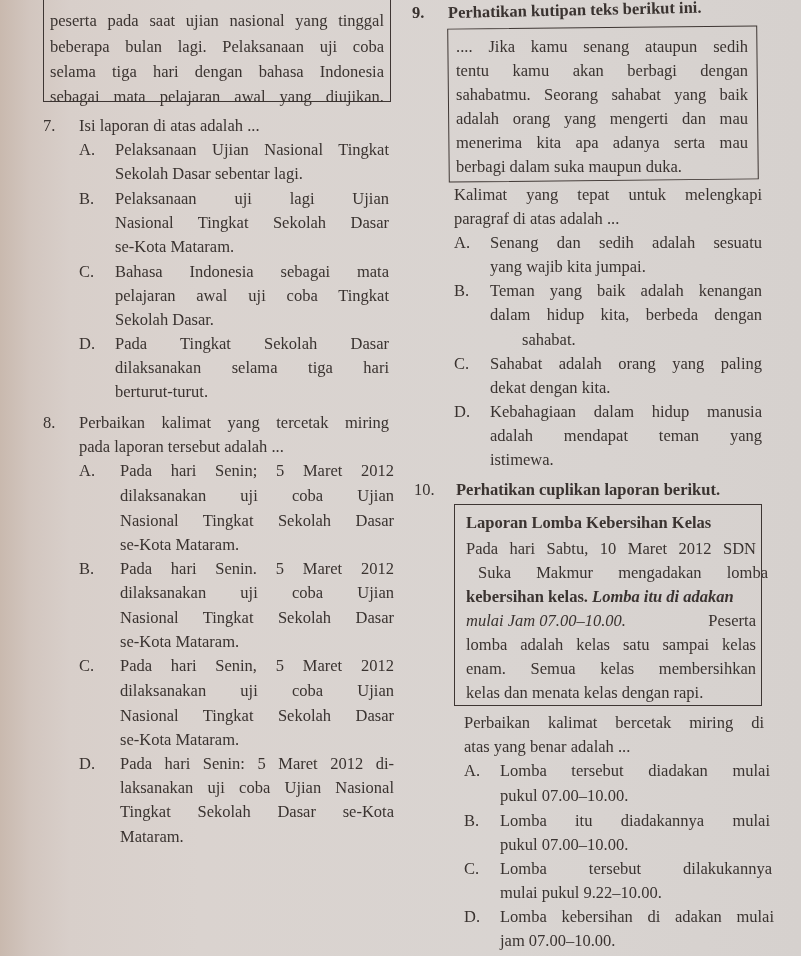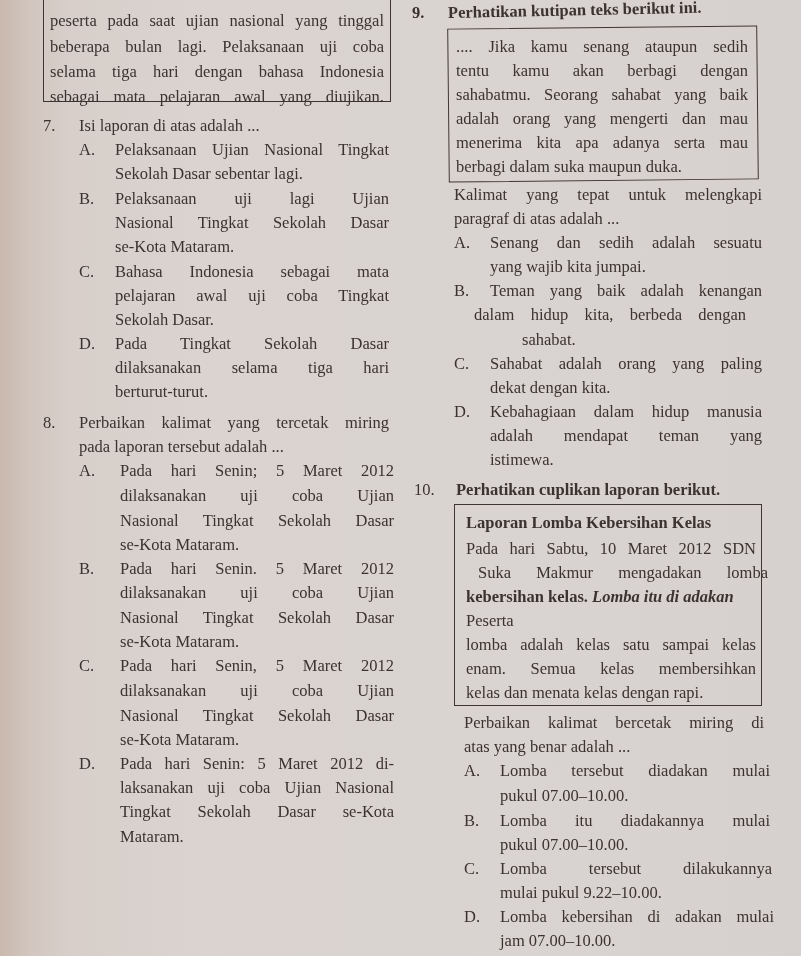--- a/index.html
+++ b/index.html
@@ -96,21 +96,21 @@
 
   <div class="line just" style="left:42px; top:184px; width:308px;">Kalimat yang tepat untuk melengkapi</div>
   <div class="line" style="left:42px; top:208px;">paragraf di atas adalah ...</div>
 
   <div class="opt" style="left:42px; top:232px;">A.</div>
   <div class="line just" style="left:78px; top:232px; width:272px;">Senang dan sedih adalah sesuatu</div>
   <div class="line" style="left:78px; top:256px;">yang wajib kita jumpai.</div>
 
   <div class="opt" style="left:42px; top:280px;">B.</div>
   <div class="line just" style="left:78px; top:280px; width:272px;">Teman yang baik adalah kenangan</div>
-  <div class="line just" style="left:62px; top:304px; width:272px;">dalam hidup kita, berbeda dengan</div>
+  <div class="line just" style="left:78px; top:304px; width:272px;">dalam hidup kita, berbeda dengan</div>
   <div class="line" style="left:78px; top:329px;margin-left:32px;">sahabat.</div>
 
   <div class="opt" style="left:42px; top:353px;">C.</div>
   <div class="line just" style="left:78px; top:353px; width:272px;">Sahabat adalah orang yang paling</div>
   <div class="line" style="left:78px; top:377px;">dekat dengan kita.</div>
 
   <div class="opt" style="left:42px; top:401px;">D.</div>
   <div class="line just" style="left:78px; top:401px; width:272px;">Kebahagiaan dalam hidup manusia</div>
   <div class="line just" style="left:78px; top:425px; width:272px;">adalah mendapat teman yang</div>
   <div class="line" style="left:78px; top:449px;">istimewa.</div>
@@ -119,20 +119,21 @@
   <div class="line bold" style="left:44px; top:479px;">Perhatikan cuplikan laporan berikut.</div>
 
   <div class="box" style="left:42px; top:504px; width:306px; height:200px;"></div>
   <div class="line bold" style="left:54px; top:512px;">Laporan Lomba Kebersihan Kelas</div>
   <div class="line just" style="left:54px; top:538px; width:290px;">Pada hari Sabtu, 10 Maret 2012 SDN</div>
   <div class="line just" style="left:66px; top:562px; width:290px;">Suka Makmur mengadakan lomba</div>
   <div class="line" style="left:54px; top:586px;font-weight:bold;">
     <span>kebersihan kelas. </span><span class="ital">Lomba itu di adakan</span>
   </div>
   <div class="line" style="left:54px; top:610px; width:290px; display:flex; justify-content:space-between;">
+    <span class="ital">mulai Jam 07.00–10.00.</span>
       <span> Peserta</span>
   </div>
   <div class="line just" style="left:54px; top:634px; width:290px;">lomba adalah kelas satu sampai kelas</div>
   <div class="line just" style="left:54px; top:658px; width:290px;">enam. Semua kelas membersihkan</div>
   <div class="line" style="left:54px; top:682px;">kelas dan menata kelas dengan rapi.</div>
 
   <div class="line just" style="left:52px; top:712px; width:300px;">Perbaikan kalimat bercetak miring di</div>
   <div class="line" style="left:52px; top:736px;">atas yang benar adalah ...</div>
 
   <div class="opt" style="left:52px; top:760px;">A.</div>

